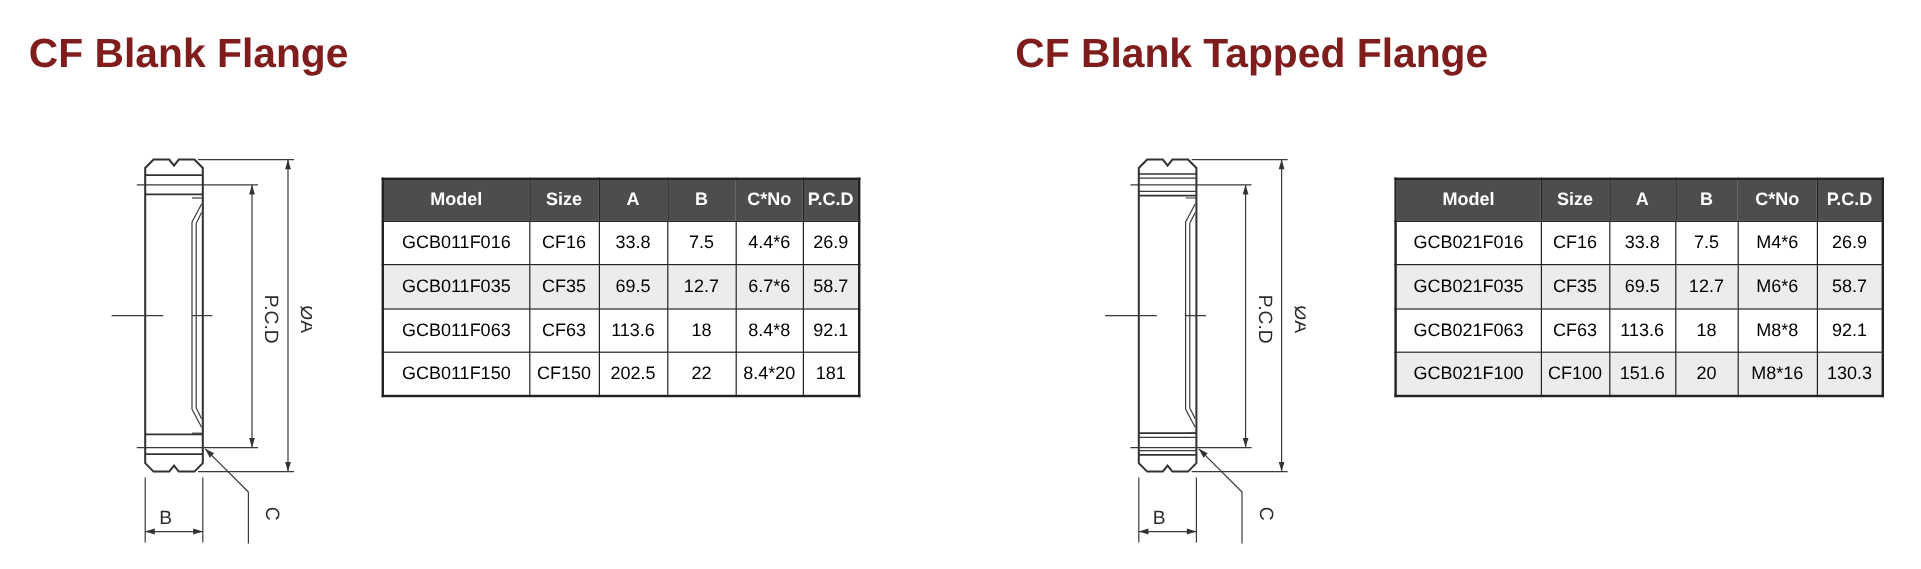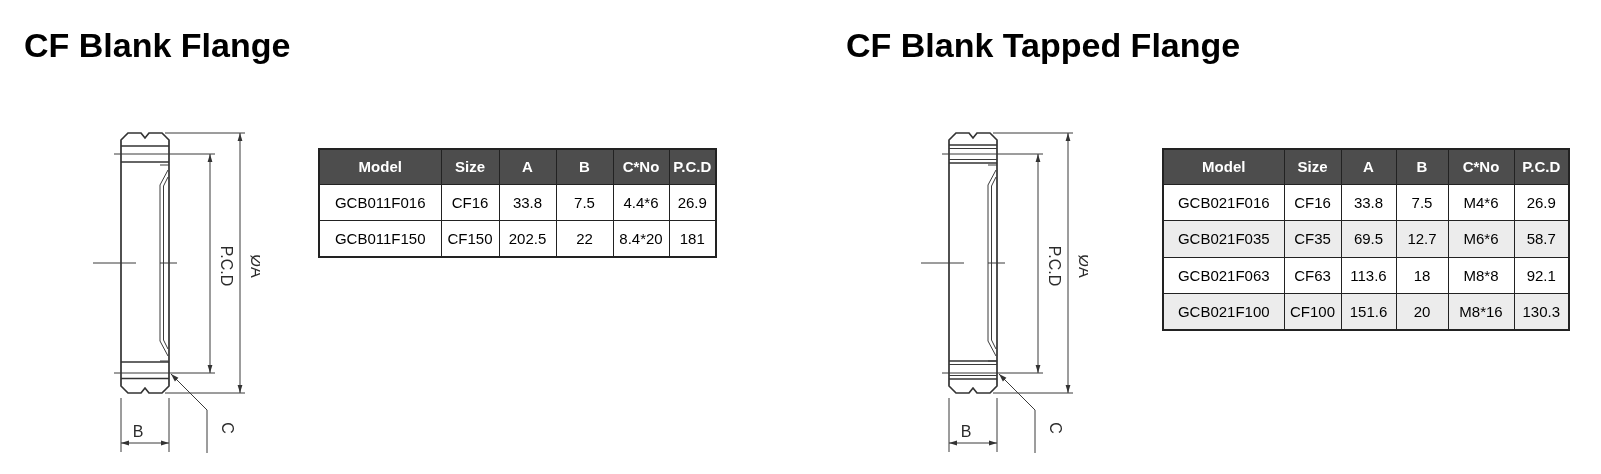--- a/index.html
+++ b/index.html
@@ -2,21 +2,21 @@
 <html><head>
 <meta charset="utf-8">
 <style>
   * { margin:0; padding:0; box-sizing:border-box; }
   body { background:#ffffff; font-family:"Liberation Sans", sans-serif; }
   .page {
     position:relative; width:1601px; height:474px; background:#ffffff; overflow:hidden;
   }
   .section-title {
     position:absolute; top:26px;
-    font-size:34px; font-weight:600; color:#000000;
+    font-size:34px; font-weight:600; color:#7f1d1d;
     font-family:"Liberation Sans", sans-serif; letter-spacing:0px; white-space:nowrap;
   }
   #title-1 { left:24px; }
   #title-2 { left:846px;text-align:right; }
 
   .drawing { position:absolute; top:110px; }
   #drawing-1 { left:75px; }
   #drawing-2 { left:903px; }
   .drawing line, .drawing path, .drawing polyline { stroke:#333333; fill:none; }
   .drawing .outline { stroke-width:1.7; }
@@ -187,20 +187,36 @@
       </thead>
       <tbody>
         <tr>
           <td>GCB011F016</td>
           <td>CF16</td>
           <td>33.8</td>
           <td>7.5</td>
           <td>4.4*6</td>
           <td>26.9</td>
         </tr>
+        <tr class="alt">
+          <td>GCB011F035</td>
+          <td>CF35</td>
+          <td>69.5</td>
+          <td>12.7</td>
+          <td>6.7*6</td>
+          <td>58.7</td>
+        </tr>
+        <tr>
+          <td>GCB011F063</td>
+          <td>CF63</td>
+          <td>113.6</td>
+          <td>18</td>
+          <td>8.4*8</td>
+          <td>92.1</td>
+        </tr>
         <tr>
           <td>GCB011F150</td>
           <td>CF150</td>
           <td>202.5</td>
           <td>22</td>
           <td>8.4*20</td>
           <td>181</td>
         </tr>
       </tbody>
     </table>

